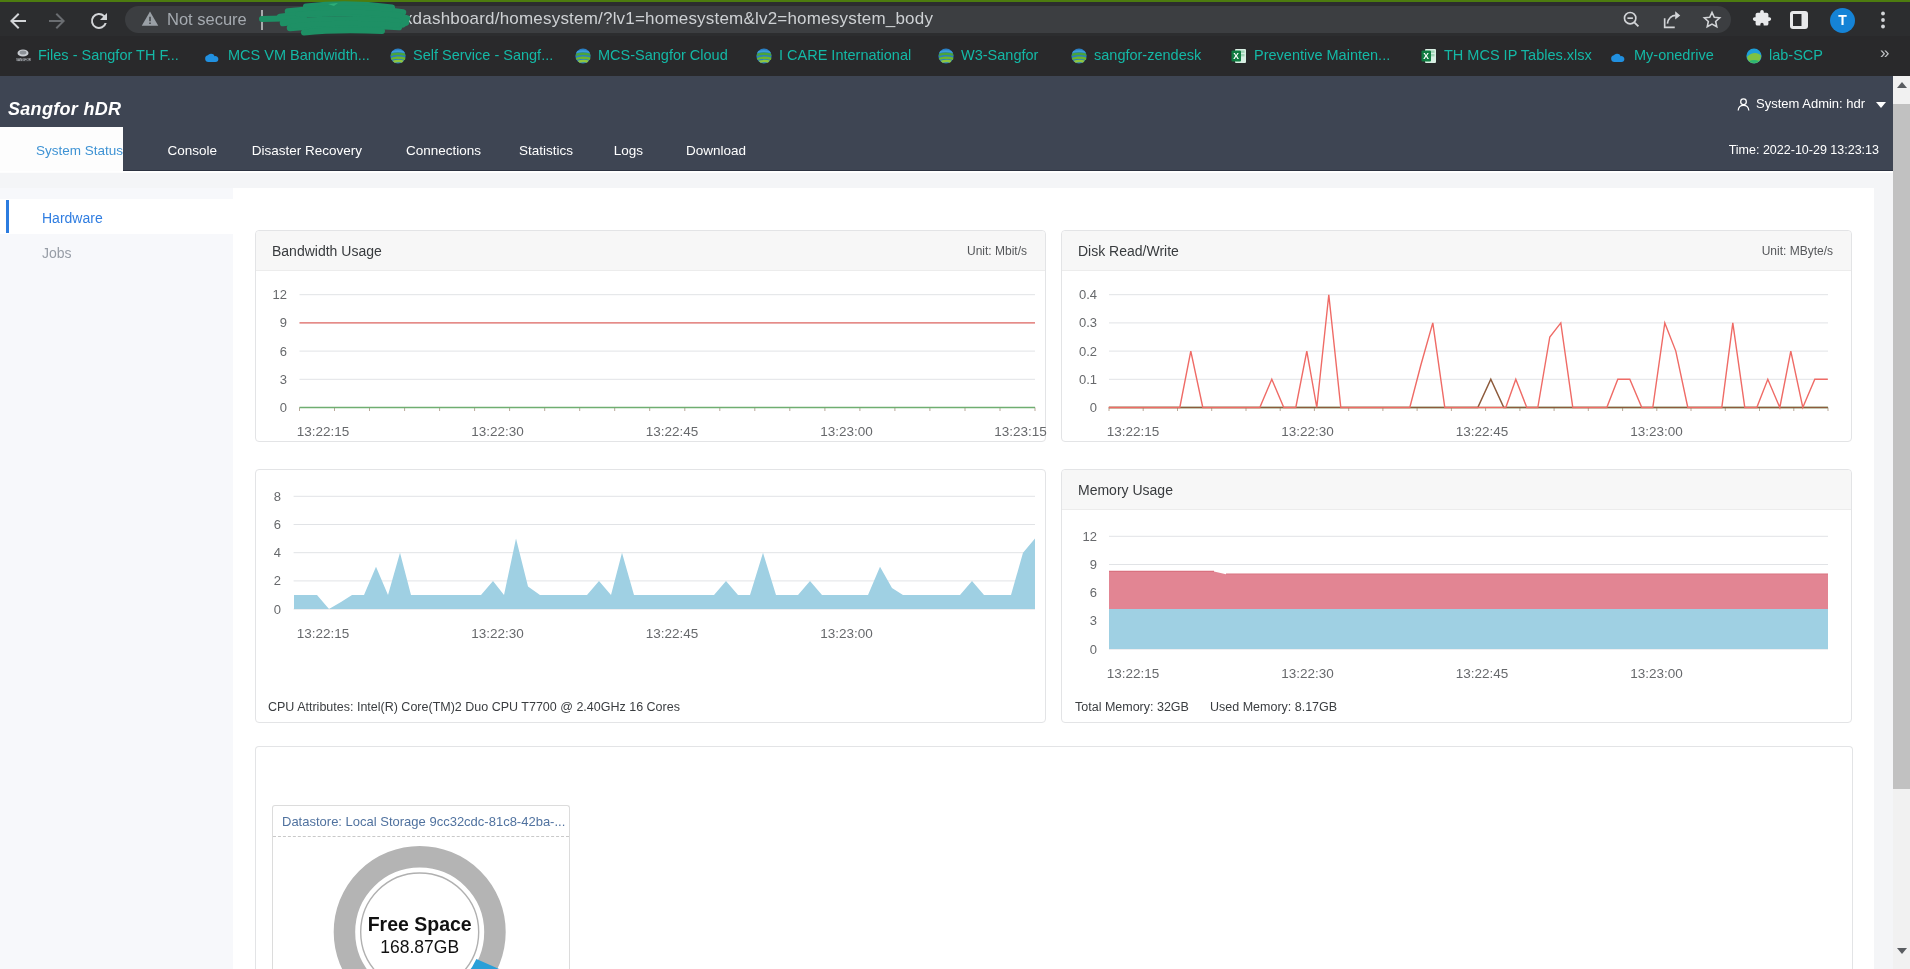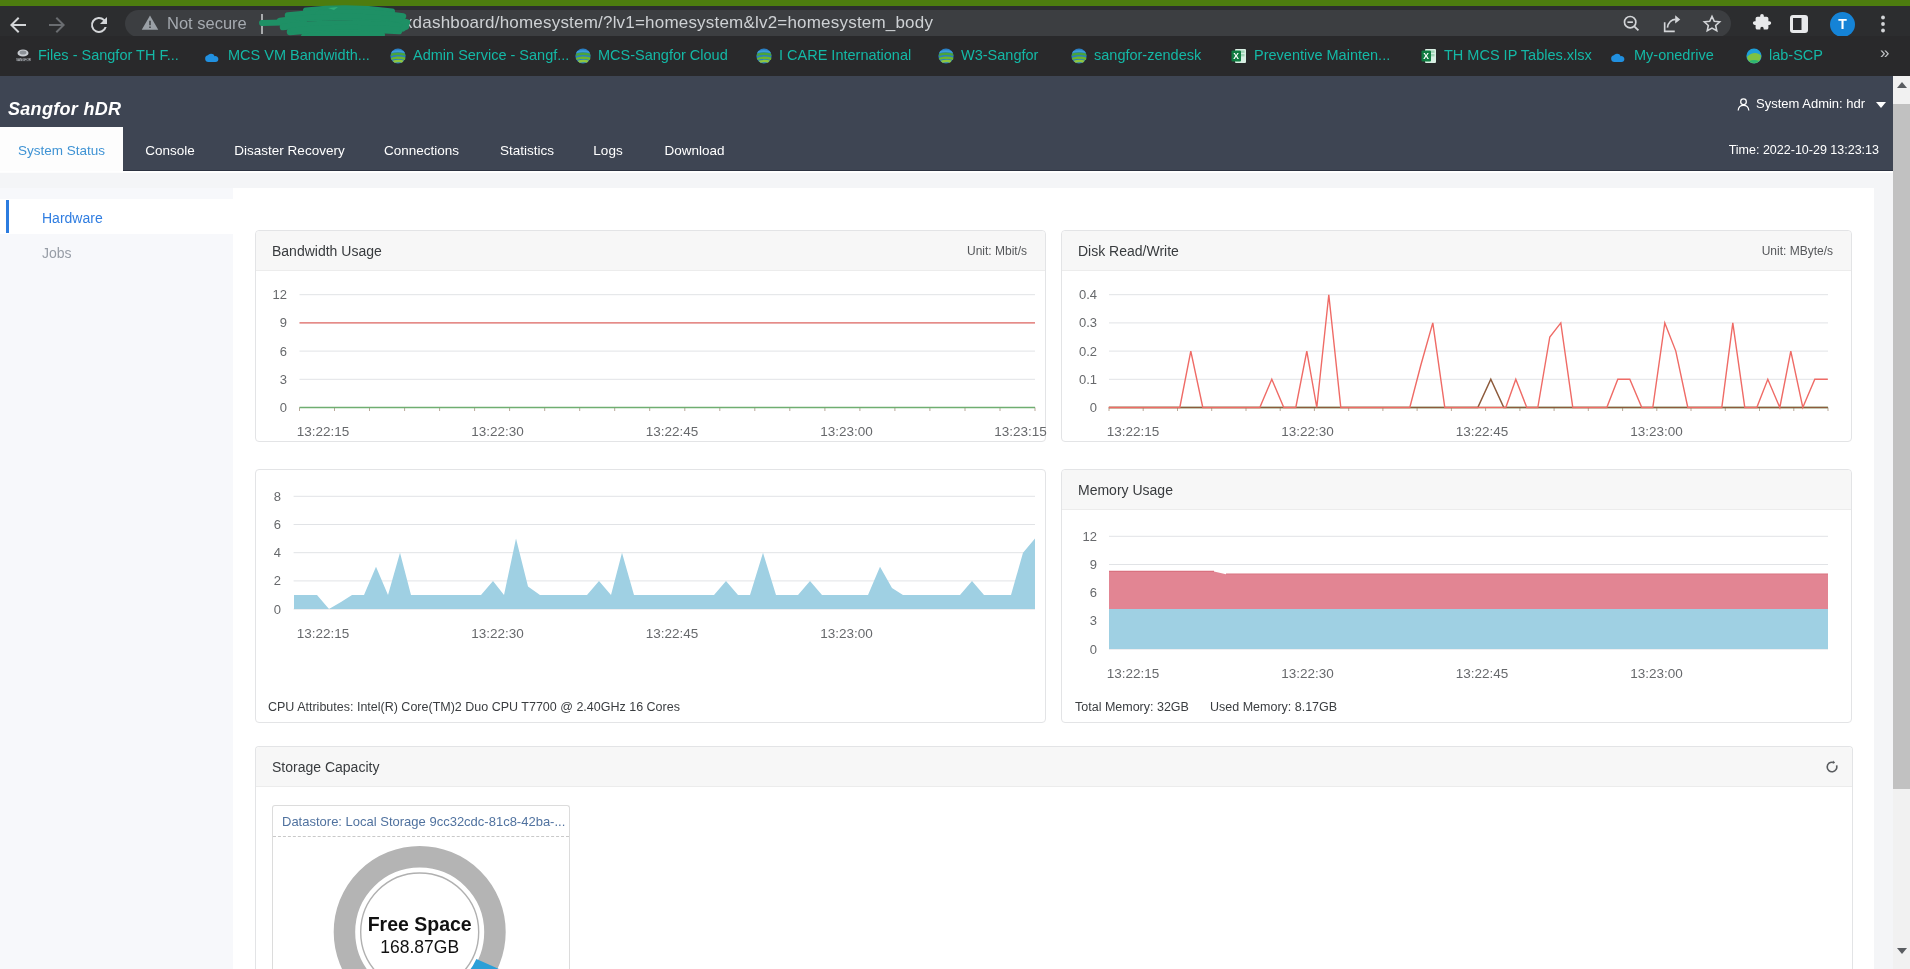--- a/index.html
+++ b/index.html
@@ -1,24 +1,24 @@
 <!DOCTYPE html>
 <html><head><meta charset="utf-8"><title>dash</title><style>
 *{margin:0;padding:0;box-sizing:border-box}
 html,body{width:1910px;height:969px;overflow:hidden;background:#fff;
  font-family:"Liberation Sans",sans-serif;}
 .abs{position:absolute}
-#toolbar{position:absolute;left:0;top:0;width:1910px;height:36px;background:#2c2d2f;border-top:6px solid #4d7c0f}
+#toolbar{position:absolute;left:0;top:0;width:1910px;height:36px;background:#2c2d2f;border-top:2px solid #4d7c0f}
 #bookbar{position:absolute;left:0;top:36px;width:1910px;height:40px;background:#29292b}
 #pill{position:absolute;left:125px;top:4px;width:1606px;height:27px;border-radius:13.5px;background:#3c3e41}
 .bktxt{position:absolute;top:10.5px;font-size:14.5px;color:#14b8a6;white-space:nowrap}
 .bkico{position:absolute;top:12px;width:16px;height:16px}
 #appheader{position:absolute;left:0;top:76px;width:1893px;height:51px;background:#3e4553}
 #tabrow{position:absolute;left:0;top:127px;width:1893px;height:44px;background:#3e4553;border-bottom:1px solid #2c3240;font-size:0;white-space:nowrap}
-.tab{display:inline-block;height:44px;line-height:47px;text-align:center;font-size:13.5px;color:#fff;vertical-align:top}
+.tab{display:inline-block;height:44px;line-height:47px;text-align:right;font-size:13.5px;color:#fff;vertical-align:top}
 #tabactive{background:#fdfdfd;color:#3f93d4}
 #content{position:absolute;left:0;top:172px;width:1893px;height:797px;background:#f4f5f7;border-top:1px solid #fdfdfd}
 #sidebar{position:absolute;left:0;top:15px;width:233px;height:782px;background:#f7f8fb}
 #panel{position:absolute;left:233px;top:15px;width:1641px;height:782px;background:#fff}
 .card{position:absolute;background:#fff;border:1px solid #e3e4e6;border-radius:4px}
 .chead{height:40px;line-height:40px;background:#f7f7f7;border-bottom:1px solid #ececec;
  border-radius:4px 4px 0 0;font-size:14px;color:#383b3e;padding-left:16px;position:relative}
 .unit{position:absolute;right:18px;top:0;font-size:12px;color:#55575a}
 svg{display:block;overflow:visible}
 </style></head>
@@ -111,21 +111,21 @@
  <path d="M7.7 0.6 a4.6 4.6 0 0 1 4.4 3.1 a3.8 3.8 0 0 1 4.6 3.7 a3.6 3.6 0 0 1-3.6 3.6 H4.2 A4.2 4.2 0 0 1 3.5 2.7 A4.6 4.6 0 0 1 7.7 0.6 Z" fill="#2190e0"></path>
 </svg>
 <div class="bktxt" style="left:228px">MCS VM Bandwidth...</div>
 <svg class="bkico" style="left:390px" viewBox="0 0 16 16">
  <circle cx="8" cy="8" r="7.6" fill="#2a7fc4"></circle>
  <path d="M1 10 C5 8,11 8,15.4 9.5 L15 12 C10 10.6,5 10.8,1.6 12Z" fill="#6cb52e"></path>
  <path d="M1.2 5.5 C6 4,11 4,15 5.5 L15.4 8 C10 6.5,5 6.7,0.9 8.2Z" fill="#49a43c"></path>
  <path d="M2.5 12.8 C6 11.6,10.5 11.6,13.8 12.6 L12 14.8 C9 14,6.5 14.2,4.5 14.8Z" fill="#8ec63f"></path>
  <path d="M2 3.2 C6 2,10.5 2,14 3.4 L14.8 5 C9.5 3.6,5.5 3.7,1.4 5Z" fill="#3f9ed8"></path>
 </svg>
-<div class="bktxt" style="left:413px">Admin Service - Sangf...</div>
+<div class="bktxt" style="left:413px">Self Service - Sangf...</div>
 <svg class="bkico" style="left:575px" viewBox="0 0 16 16">
  <circle cx="8" cy="8" r="7.6" fill="#2a7fc4"></circle>
  <path d="M1 10 C5 8,11 8,15.4 9.5 L15 12 C10 10.6,5 10.8,1.6 12Z" fill="#6cb52e"></path>
  <path d="M1.2 5.5 C6 4,11 4,15 5.5 L15.4 8 C10 6.5,5 6.7,0.9 8.2Z" fill="#49a43c"></path>
  <path d="M2.5 12.8 C6 11.6,10.5 11.6,13.8 12.6 L12 14.8 C9 14,6.5 14.2,4.5 14.8Z" fill="#8ec63f"></path>
  <path d="M2 3.2 C6 2,10.5 2,14 3.4 L14.8 5 C9.5 3.6,5.5 3.7,1.4 5Z" fill="#3f9ed8"></path>
 </svg>
 <div class="bktxt" style="left:598px">MCS-Sangfor Cloud</div>
 <svg class="bkico" style="left:756px" viewBox="0 0 16 16">
  <circle cx="8" cy="8" r="7.6" fill="#2a7fc4"></circle>
@@ -342,26 +342,20 @@
  <text x="71" y="167.5" text-anchor="middle" font-size="13.5" fill="#67696c">13:22:15</text>
 <text x="245.5" y="167.5" text-anchor="middle" font-size="13.5" fill="#67696c">13:22:30</text>
 <text x="420" y="167.5" text-anchor="middle" font-size="13.5" fill="#67696c">13:22:45</text>
 <text x="594.5" y="167.5" text-anchor="middle" font-size="13.5" fill="#67696c">13:23:00</text>
  </svg>
  <div class="abs" style="left:13px;top:230px;font-size:12.5px;color:#3a3d40">Total Memory: 32GB</div>
  <div class="abs" style="left:148px;top:230px;font-size:12.5px;color:#3a3d40">Used Memory: 8.17GB</div>
 </div>
 
 <div class="card" style="left:22px;top:557.5px;width:1598px;height:226px;border-bottom:none;border-radius:4px 4px 0 0">
- <div class="chead">Storage Capacity
-  <svg class="abs" style="right:12px;top:12px" width="16" height="16" viewBox="0 0 24 24">
-   <path d="M18.77 9.54 A7.2 7.2 0 1 1 13.50 4.96" fill="none" stroke="#595c5f" stroke-width="2.4"></path>
-   <path d="M16.63 5.62 L14.04 2.41 L12.96 7.50 Z" fill="#595c5f"></path>
-  </svg>
- </div>
  <div class="abs" style="left:16px;top:58px;width:298px;height:168px;border:1px solid #dcdcdc;border-bottom:none;border-radius:3px 3px 0 0;background:#fff">
   <div style="height:31px;line-height:31px;padding-left:9px;font-size:13px;color:#50729f;white-space:nowrap;overflow:hidden;border-bottom:1px dashed #c9c9c9">Datastore: Local Storage 9cc32cdc-81c8-42ba-...&nbsp;</div>
   <svg width="296" height="135" viewBox="0 0 296 135">
    <circle cx="146.7" cy="95" r="75.25" fill="none" stroke="#b4b4b4" stroke-width="21.5"></circle>
    <circle cx="146.7" cy="95" r="59" fill="#fff" stroke="#b0b0b0" stroke-width="1.4"></circle>
    <path d="M236.3 136.6 A94 94 0 0 1 197.4 179.8 L179.4 148.6 A58 58 0 0 0 203.4 121.9 Z" fill="#2a9fd8"></path>
    <text x="146.7" y="94" text-anchor="middle" font-size="19.5px" font-weight="bold" fill="#111">Free Space</text>
    <text x="146.7" y="115.5" text-anchor="middle" font-size="17.5px" fill="#111">168.87GB</text>
   </svg>
  </div>

